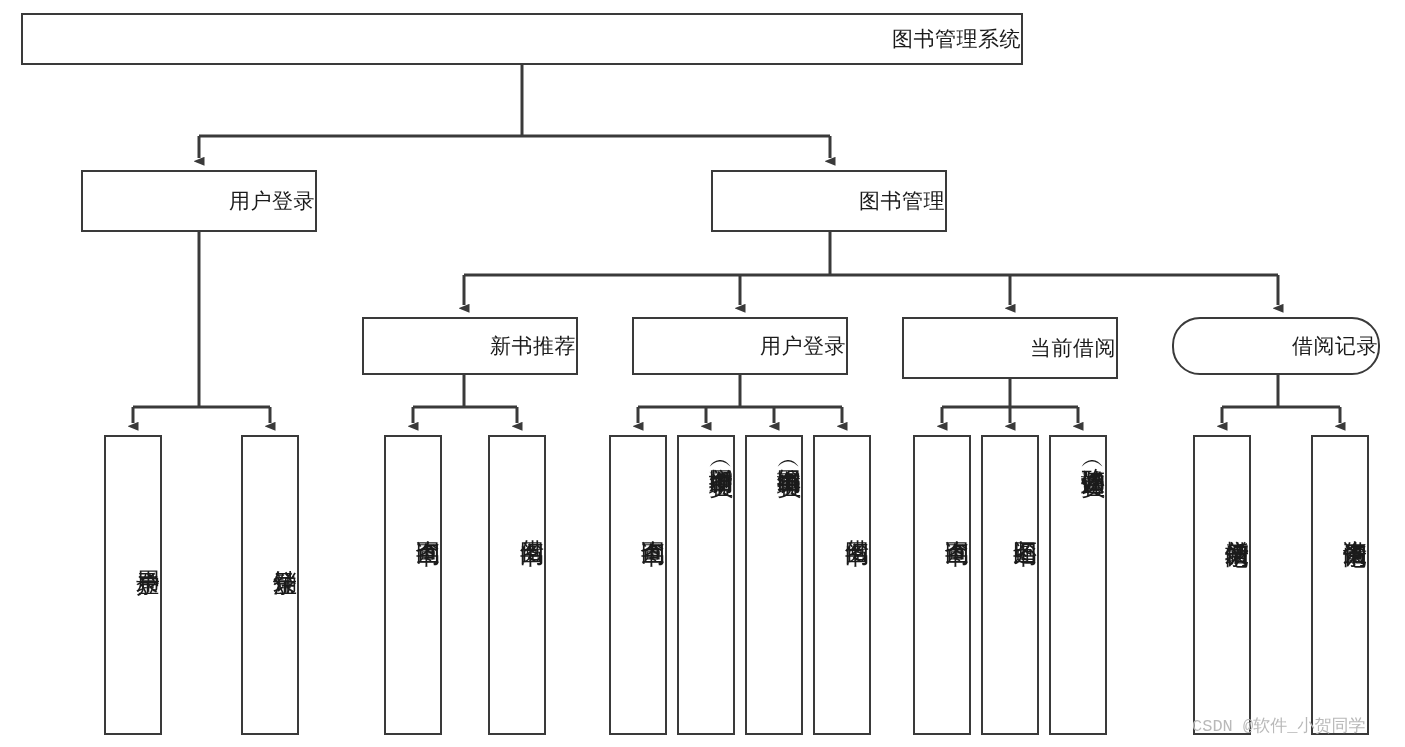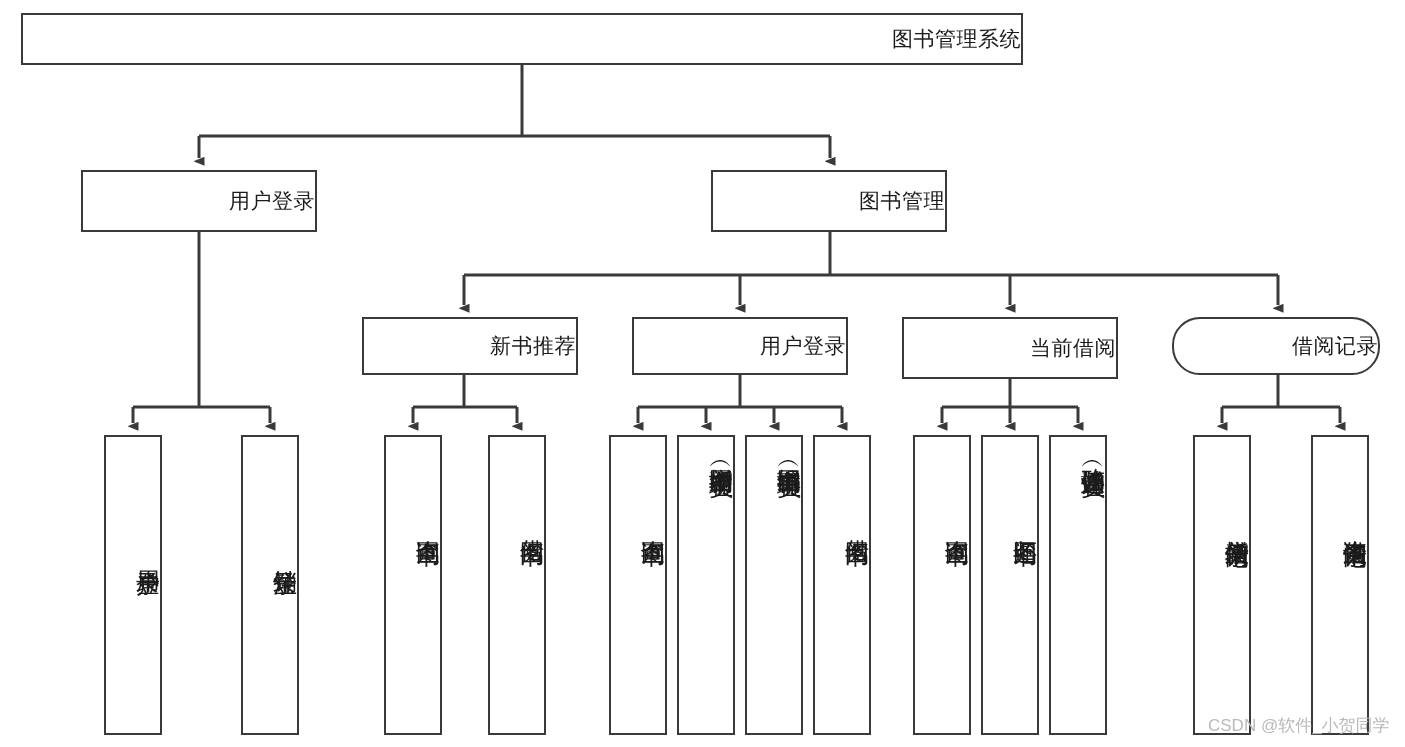--- a/index.html
+++ b/index.html
@@ -72,22 +72,21 @@
     padding-top: 6px;
   }
   .watermark {
     position: absolute;
     left: 1192px;
     top: 714px;
     font-size: 17px;
     color: #b9b9b9;
     white-space: nowrap;
     z-index: 5;
-    font-family: Liberation Sans, sans-serif;
-    margin-left: 16px;
+    font-family: Liberation Mono, monospace;
   }
 </style>
 </head>
 <body>
 
 <div id="canvas">
 
   <svg id="edges" viewBox="0 0 1405 747" xmlns="http://www.w3.org/2000/svg">
     <defs>
       <marker id="arrow" markerWidth="9" markerHeight="11" refX="1.2" refY="5.5" orient="auto" markerUnits="userSpaceOnUse">

